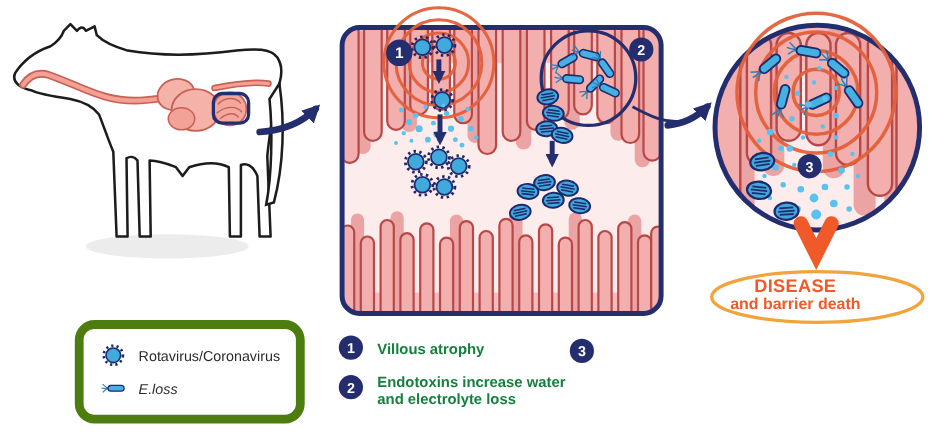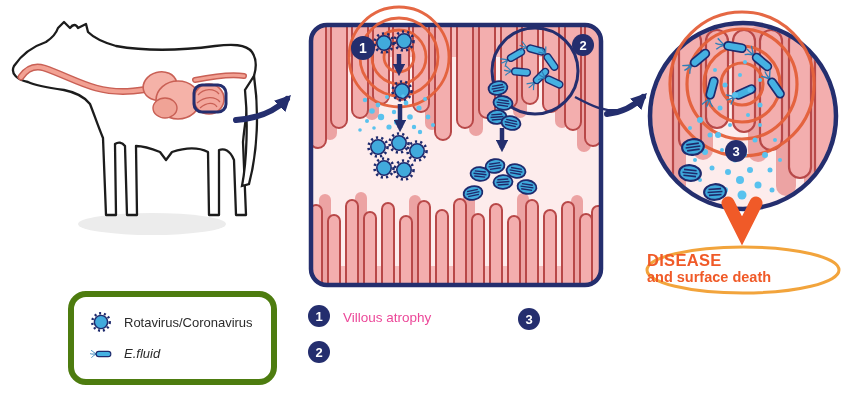--- a/index.html
+++ b/index.html
@@ -3,30 +3,30 @@
 <meta charset="utf-8">
 <style>
   html,body{margin:0;padding:0;background:#fff;}
   #stage{position:relative;width:858px;height:402px;background:#fff;overflow:hidden;
          font-family:"Liberation Sans","DejaVu Sans",sans-serif;}
   #art{position:absolute;left:0;top:0;}
   .badge{position:absolute;border-radius:50%;background:#242e6e;color:#fff;
          display:flex;align-items:center;justify-content:center;font-weight:bold;z-index:5;}
   .badge.b24{width:24px;height:24px;font-size:14px;}
   .badge.b22{width:22px;height:22px;font-size:13px;}
-  .ann-text{position:absolute;color:#ec4899;font-size:13.5px;line-height:1.13;
-            white-space:pre-line;z-index:4;}
+  .ann-text{position:absolute;color:#15803d;font-size:13.5px;line-height:1.13;
+            white-space:pre-line;z-index:4;font-weight:bold;}
   #legend{position:absolute;left:68px;top:291px;width:209px;height:94px;box-sizing:border-box;
-          border:6px solid #4d7c0f;border-radius:18px;background:#fff;display:flex;
+          border:8px solid #4d7c0f;border-radius:18px;background:#fff;display:flex;
           flex-direction:column;justify-content:space-evenly;padding:4px 6px 4px 12px;z-index:4;}
   .leg-row{display:flex;align-items:center;gap:8px;height:20px;}
   .leg-ic{width:30px;height:20px;flex:0 0 30px;}
   .leg-label{font-size:13px;color:#2b2b2b;}
   .leg-row.italic .leg-label{font-style:italic;}
-  #disease{position:absolute;left:647px;top:251px;width:192px;text-align:left;z-index:5;
+  #disease{position:absolute;left:627px;top:251px;width:192px;text-align:center;z-index:5;
            color:#f05a28;font-weight:bold;line-height:1.12;}
   #disease .t1{font-size:16.5px;letter-spacing:.3px;}
   #disease .t2{font-size:14.5px;}
 </style>
 </head>
 <body>
 
 <div id="stage">
 
 <svg id="art" width="858" height="402" viewBox="0 0 858 402">
@@ -303,38 +303,40 @@
   <path d="M728 203 L742 231 L756 203" fill="none" stroke="#f05a28" stroke-width="13" stroke-linecap="round" stroke-linejoin="miter" stroke-miterlimit="10"></path>
   <ellipse cx="743" cy="270" rx="96" ry="23" fill="#ffffff" stroke="#f2a43c" stroke-width="3"></ellipse>
 </svg>
 
 <div class="badge b24" style="left:351px;top:36px;">1</div>
 <div class="badge b22" style="left:572px;top:34px;">2</div>
 <div class="badge b22" style="left:725px;top:140px;">3</div>
 
 <div id="disease">
   <div class="t1">DISEASE</div>
-  <div class="t2">and surface death</div>
+  <div class="t2">and barrier death</div>
 </div>
 
 <div id="legend">
   <div class="leg-row">
     <svg class="leg-ic" viewBox="-15 -10 30 20">
           <use href="#rota-g" transform="scale(0.92)"></use>
         </svg>
     <span class="leg-label">Rotavirus/Coronavirus</span>
   </div>
   <div class="leg-row italic">
     <svg class="leg-ic" viewBox="-18 -10 36 20">
           <use href="#ecoli-g" transform="translate(3,0) scale(0.8)"></use>
         </svg>
-    <span class="leg-label">E.fluid</span>
+    <span class="leg-label">E.loss</span>
   </div>
 </div>
 
 <div class="badge b22" style="left:308px;top:305px;">1</div>
 <div class="ann-text" style="left:343px;top:310px;width:190px;">Villous atrophy</div>
 
 <div class="badge b22" style="left:308px;top:341px;">2</div>
+<div class="ann-text" style="left:343px;top:340px;width:200px;">Endotoxins increase water
+and electrolyte loss</div>
 
 <div class="badge b22" style="left:518px;top:308px;">3</div>
 
 </div>
 
 </body></html>

